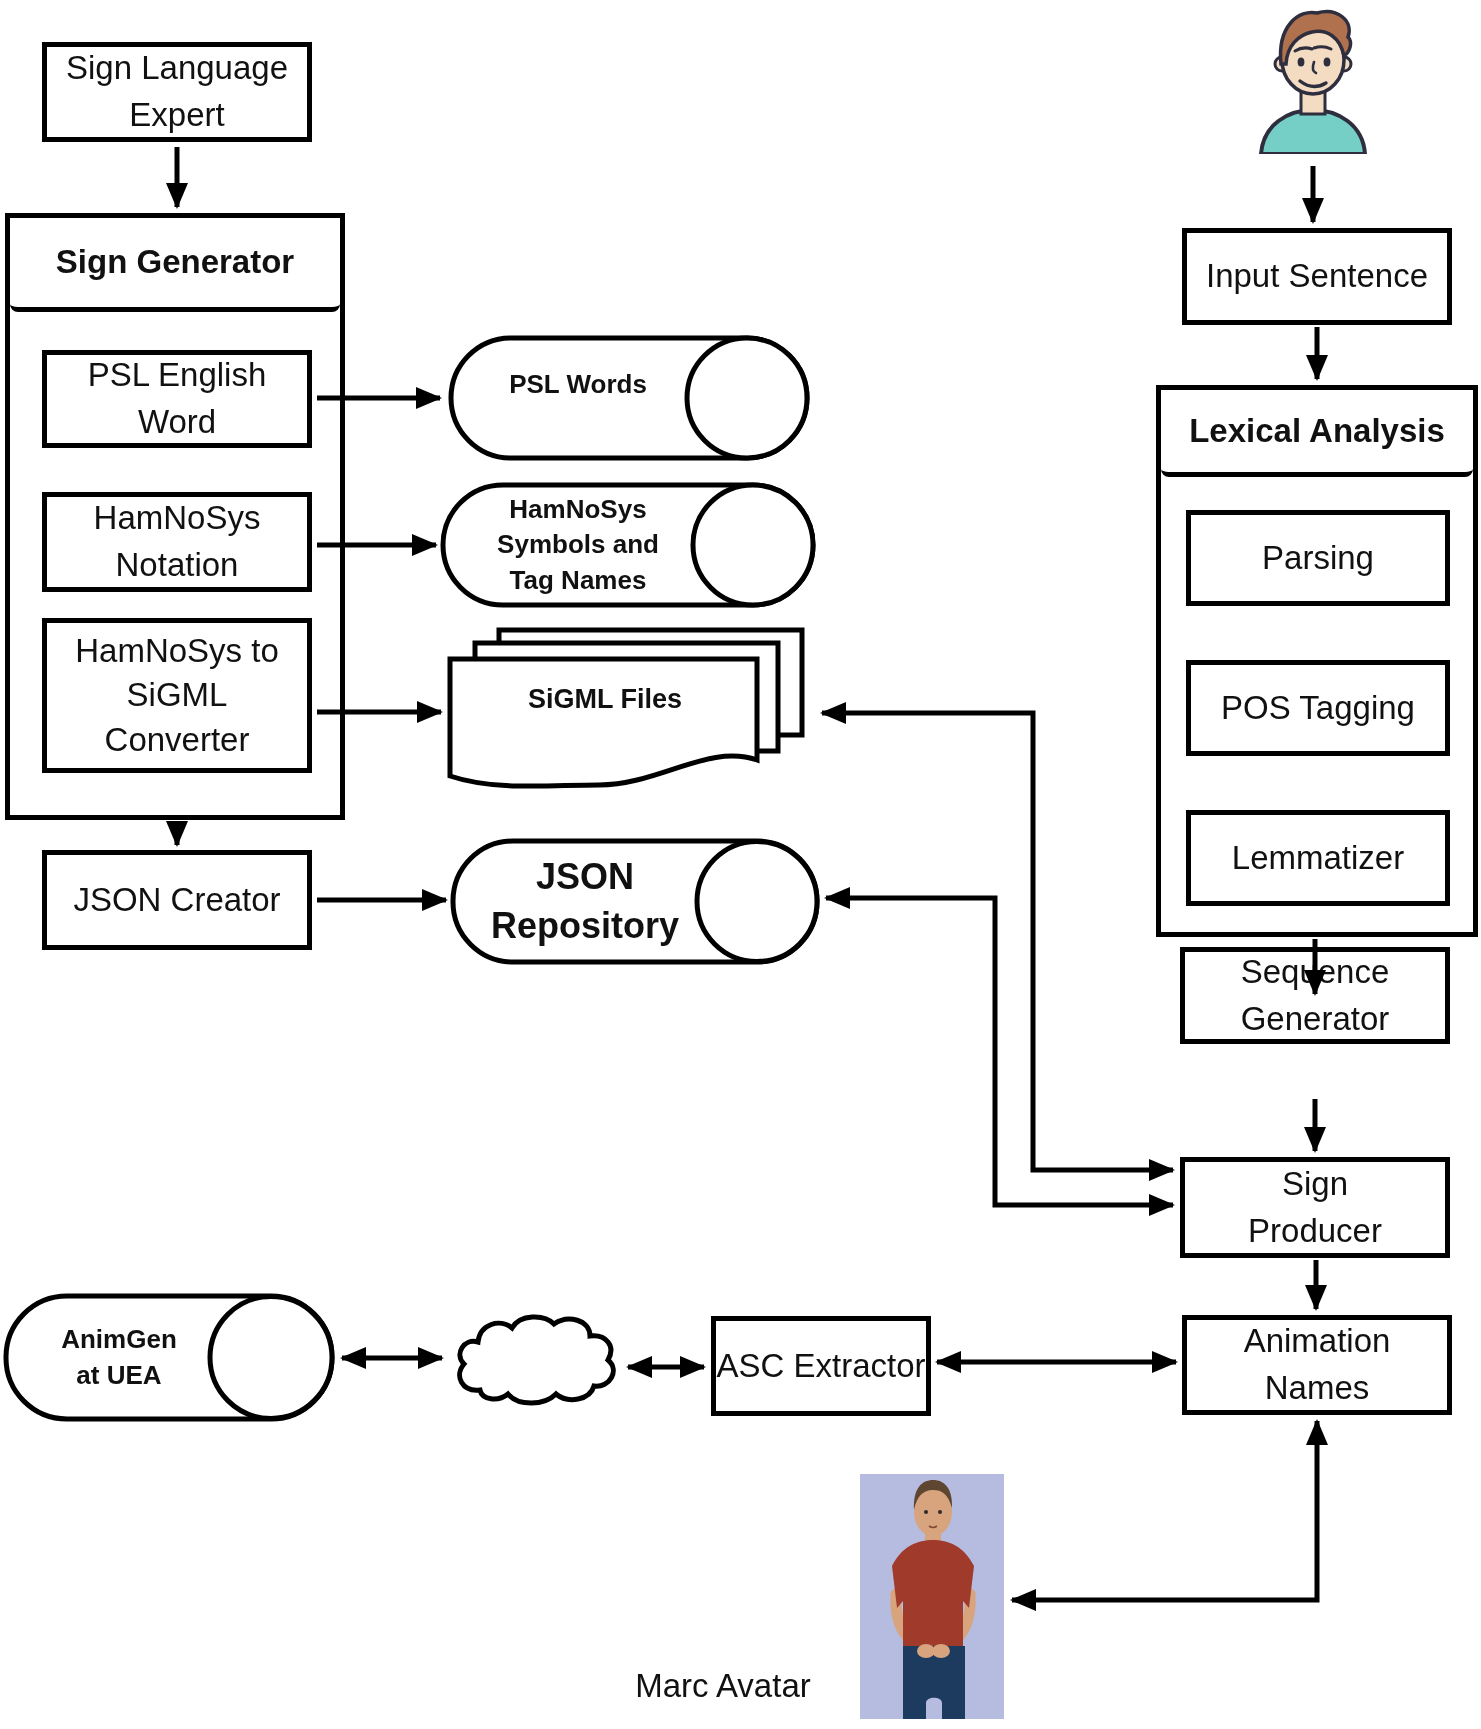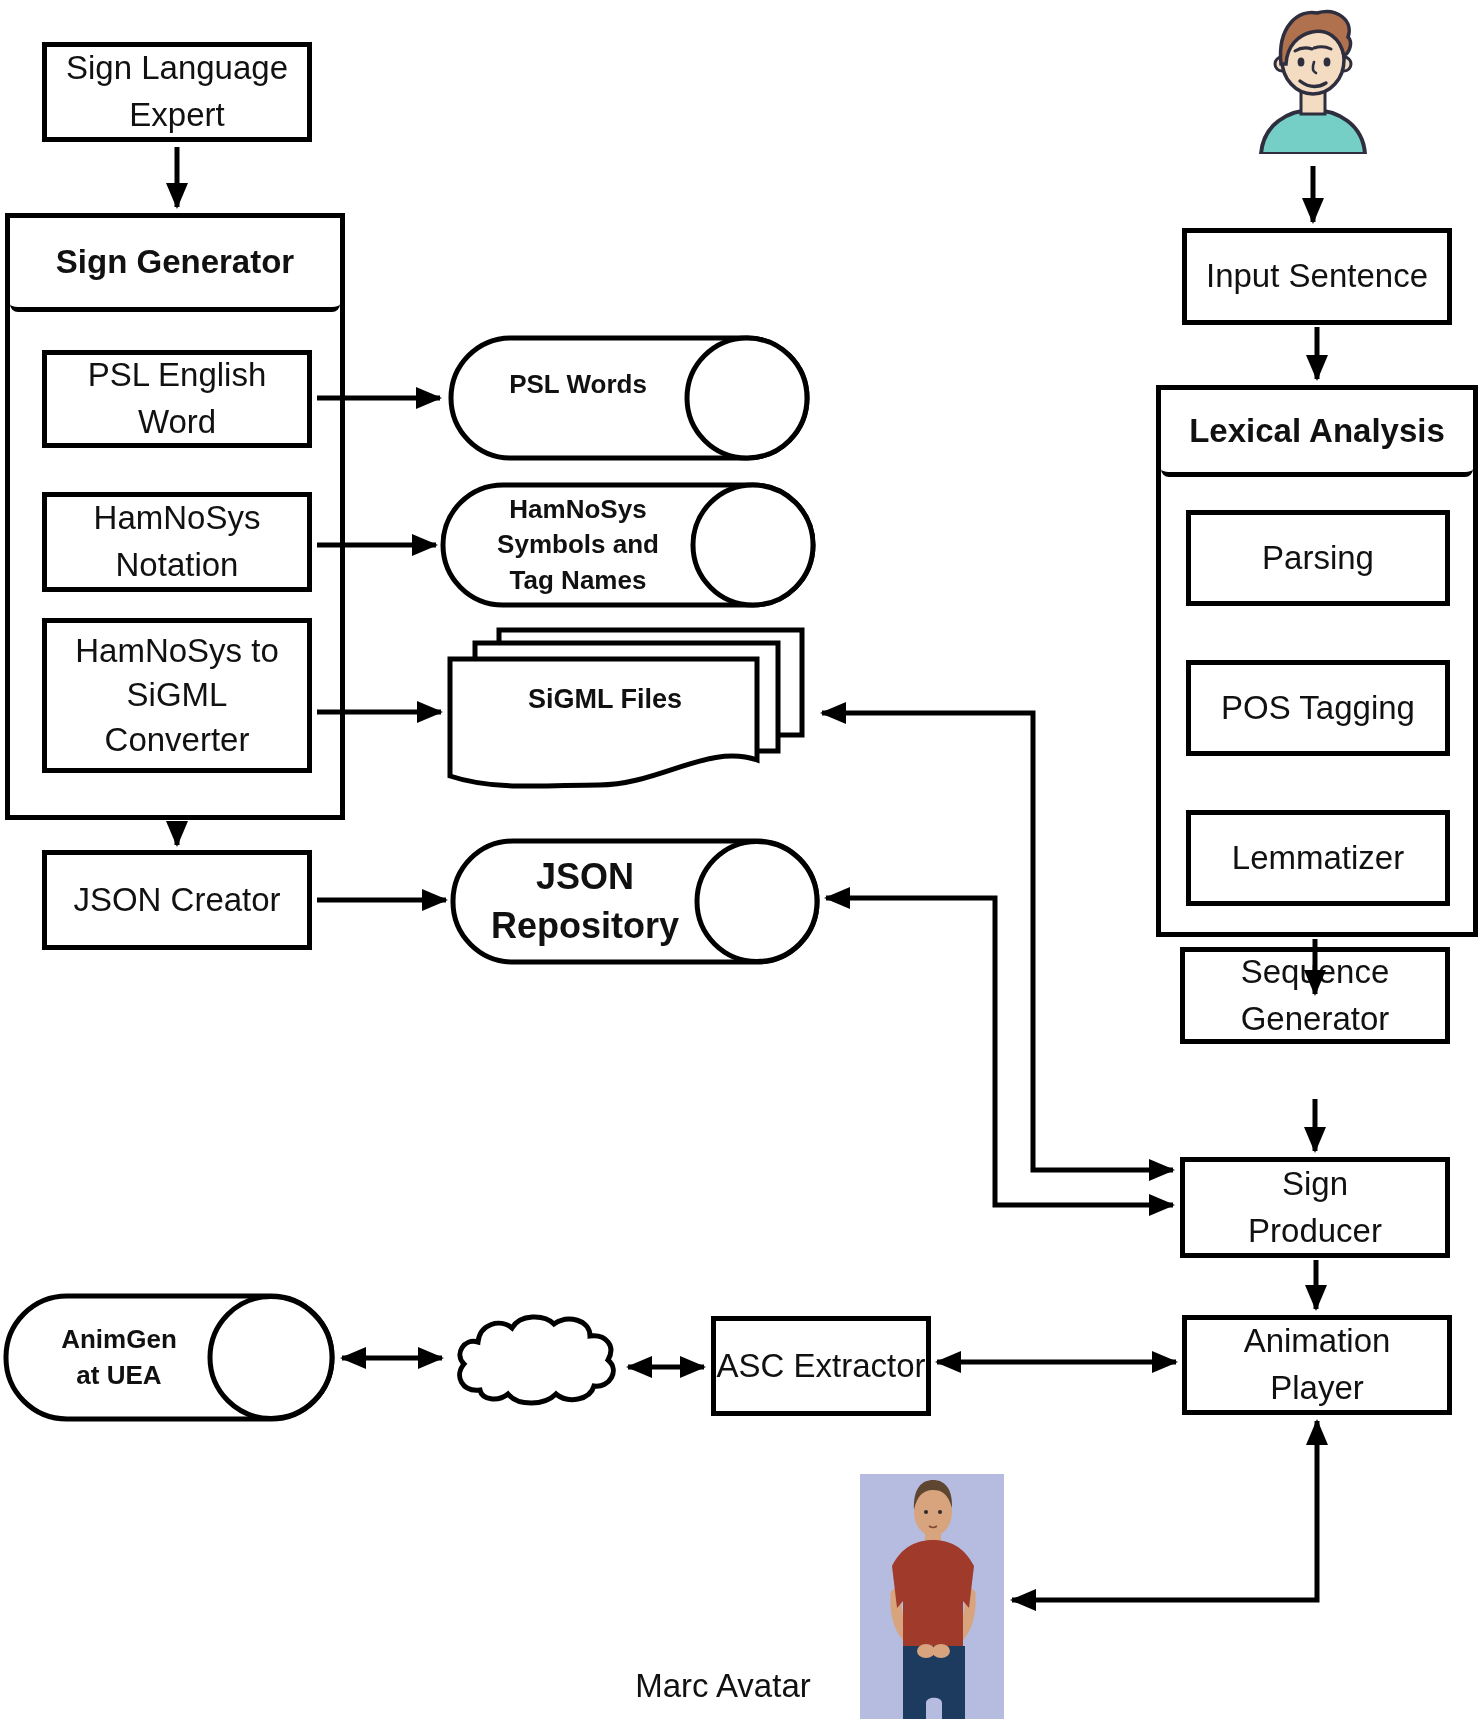--- a/index.html
+++ b/index.html
@@ -146,21 +146,21 @@
 Generator</span>
   </div>
 
   <div class="box" style="left:1180px;top:1157px;width:270px;height:101px">
     <span class="lbl">Sign
 Producer</span>
   </div>
 
   <div class="box" style="left:1182px;top:1315px;width:270px;height:100px">
     <span class="lbl">Animation
-Player</span>
+Names</span>
   </div>
 
   <div class="node" style="left:450px;top:1310px;width:172px;height:104px">
     <svg width="172" height="104" viewBox="0 0 172 104">
       <path class="shape" d="M30,80 C12,82 4,66 14,54 C4,44 14,28 28,32 C30,14 50,8 62,18 C70,4 94,4 104,14 C118,4 140,10 140,26 C156,24 166,36 158,50 C170,60 160,78 144,76 C140,90 118,94 106,84 C94,96 68,96 58,84 C48,92 32,90 30,80 Z"></path>
     </svg>
   </div>
 
   <div class="box" style="left:711px;top:1316px;width:220px;height:100px">
     <span class="lbl">ASC Extractor</span>

